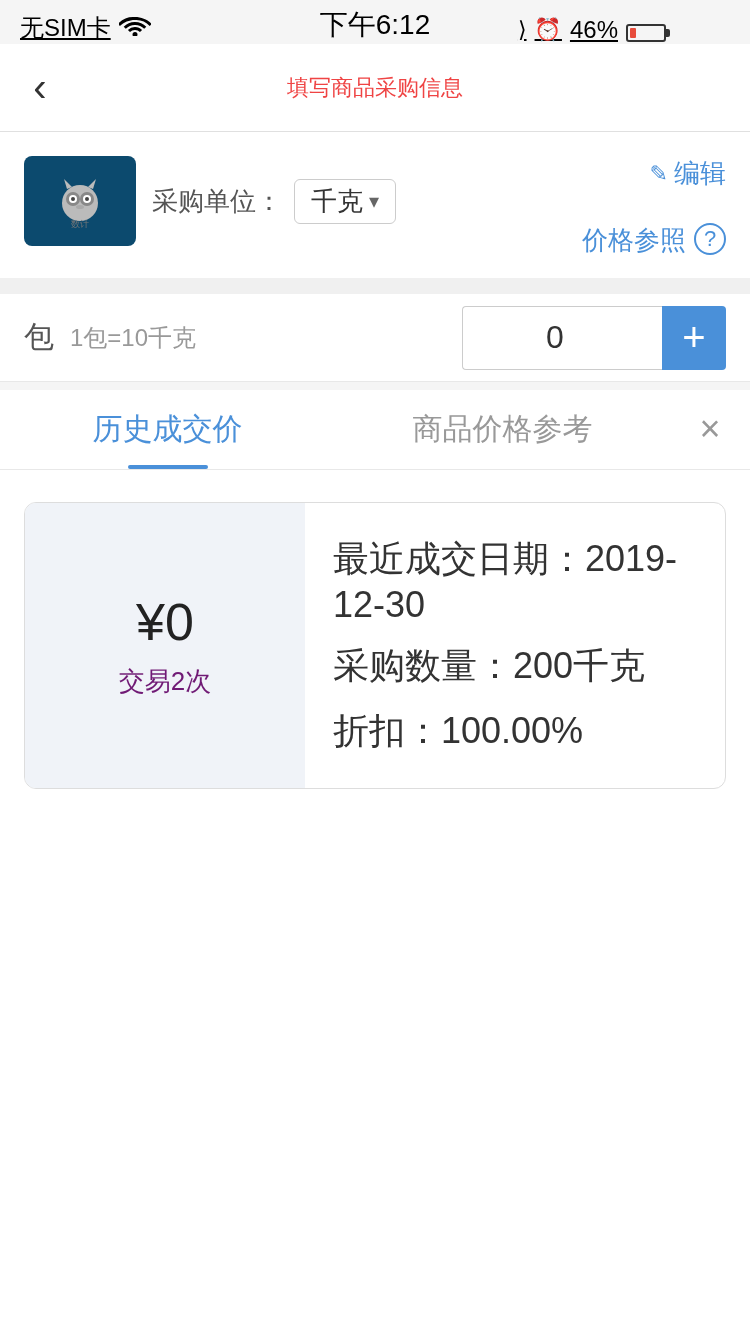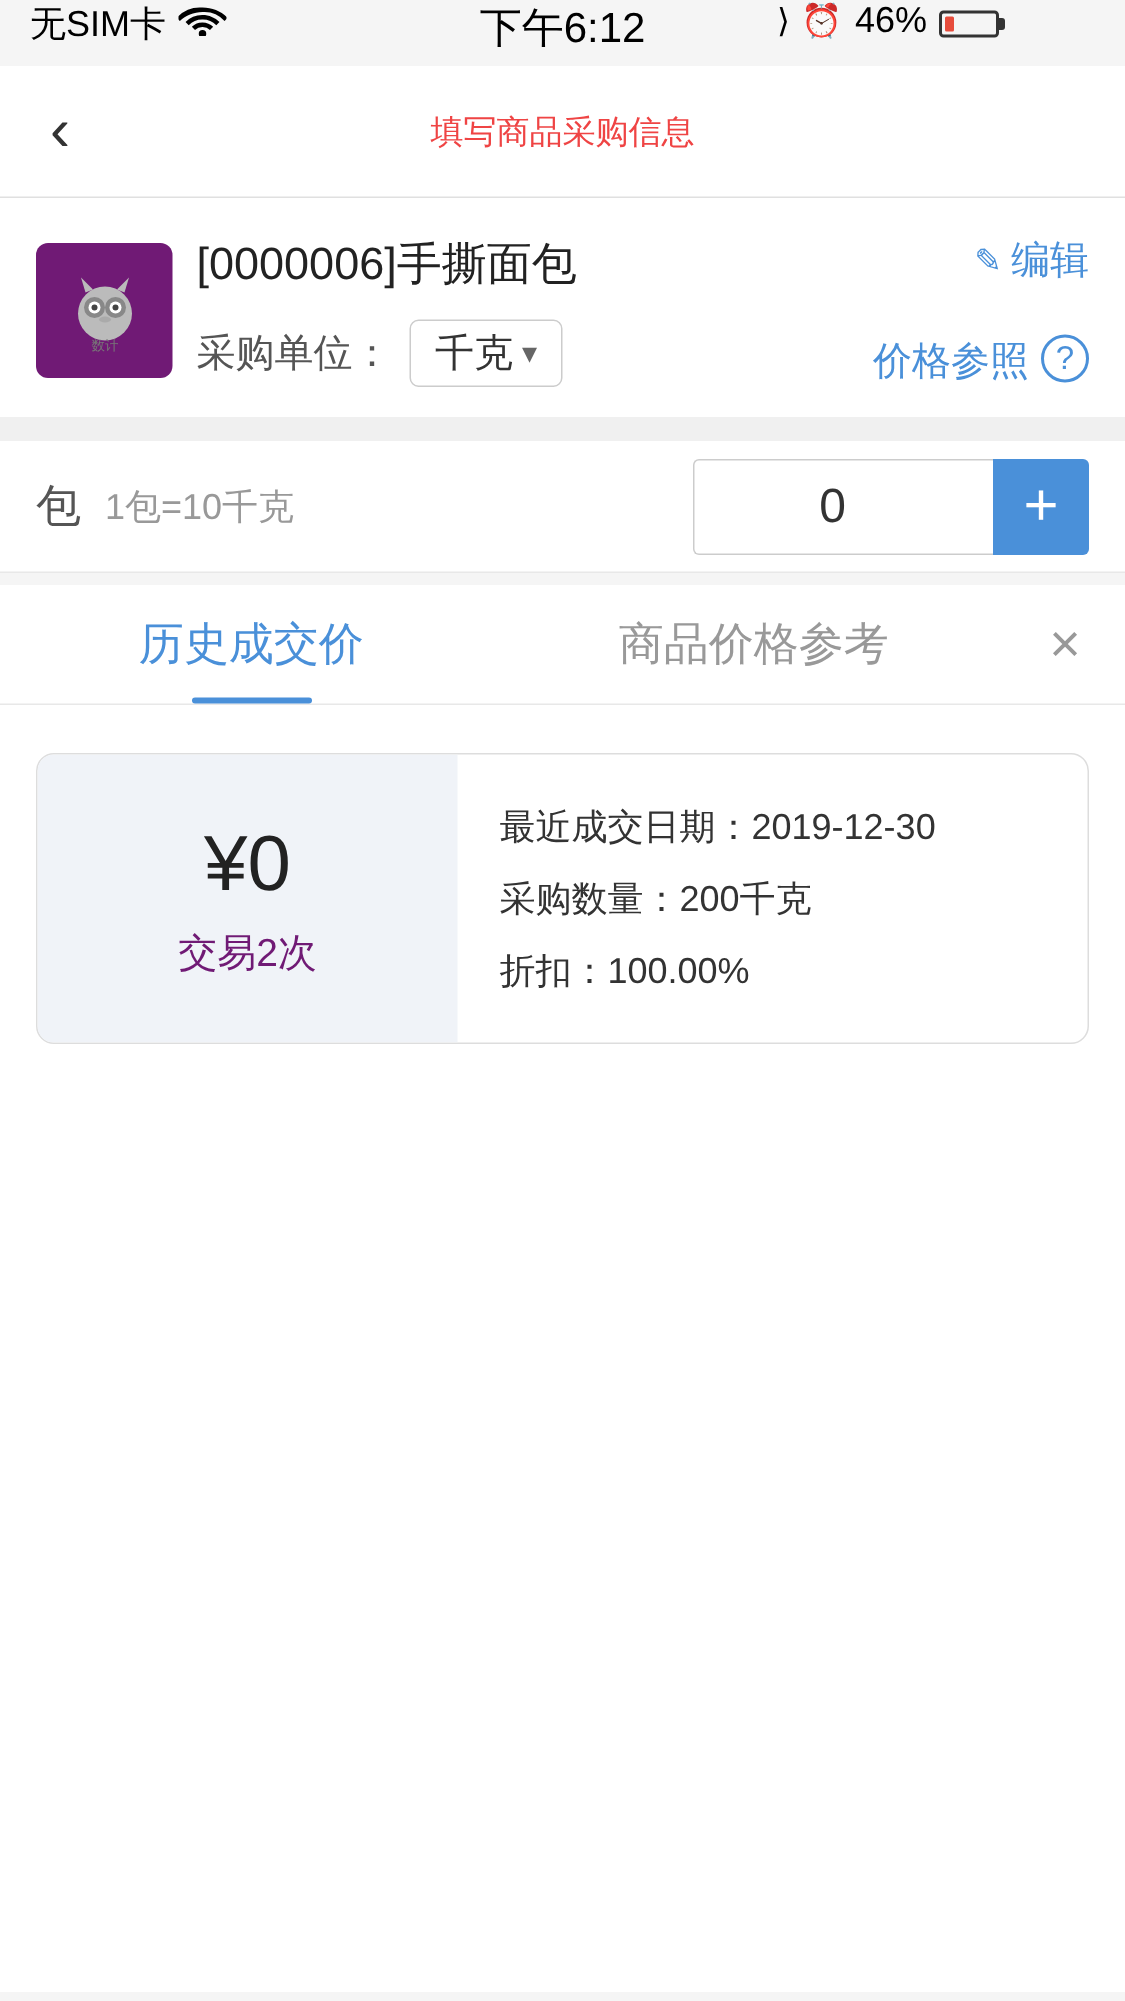--- a/index.html
+++ b/index.html
@@ -11,25 +11,26 @@
       background: #f5f5f5;
       font-size: 28px;
     }
 
     
     .status-bar {
       width: 686px;
       height: 44px;
       background: #f5f5f5;
       display: flex;
-      align-items: flex-start;
+      align-items: flex-end;
       justify-content: space-between;
       padding: 0 20px;
       font-size: 24px;
       color: #000;
+      text-decoration: underline;
     }
     .status-left {
       display: flex;
       align-items: center;
       gap: 8px;
     }
     .status-center {
       position: absolute;
       left: 50%;
       transform: translateX(-50%);
@@ -108,23 +109,23 @@
       display: flex;
       align-items: flex-start;
       justify-content: space-between;
     }
     .product-left {
       display: flex;
       align-items: center;
       gap: 16px;
     }
     .product-thumbnail {
-      width: 91px;
+      width: 112px;
       height: 90px;
-      background: #701a75;
+      background: #0c4a6e;
       border-radius: 8px;
       display: flex;
       align-items: center;
       justify-content: center;
       overflow: hidden;
     }
     .owl-icon {
       width: 70px;
       height: 70px;
       display: flex;
@@ -318,21 +319,21 @@
       color: #701a75;
     }
     .price-card-right {
       flex: 1;
       padding: 32px 28px;
       display: flex;
       flex-direction: column;
       gap: 16px;
     }
     .price-detail-row {
-      font-size: 24px;
+      font-size: 36px;
       color: #333;
     }
 
     
     .bottom-area {
       background: #fff;
       flex: 1;
       min-height: 600px;
     }
   </style>
@@ -386,21 +387,20 @@
             <ellipse cx="30" cy="36" rx="4" ry="2" fill="#aaa"></ellipse>
 
             <polygon points="17,18 14,8 22,16" fill="#bbb"></polygon>
             <polygon points="43,18 46,8 38,16" fill="#bbb"></polygon>
 
             <text x="30" y="56" text-anchor="middle" font-size="9" fill="#777">数计</text>
           </svg>
         </div>
       </div>
       <div class="product-info">
-        <div class="product-name">[0000006]手撕面包</div>
         <div class="product-unit-row">
           <span>采购单位：</span>
           <div class="unit-dropdown">
             <span>千克</span>
             <span style="font-size:20px; color:#666;">▾</span>
           </div>
         </div>
       </div>
     </div>
     <div style="display:flex; flex-direction:column; align-items:flex-end; gap:24px;">

